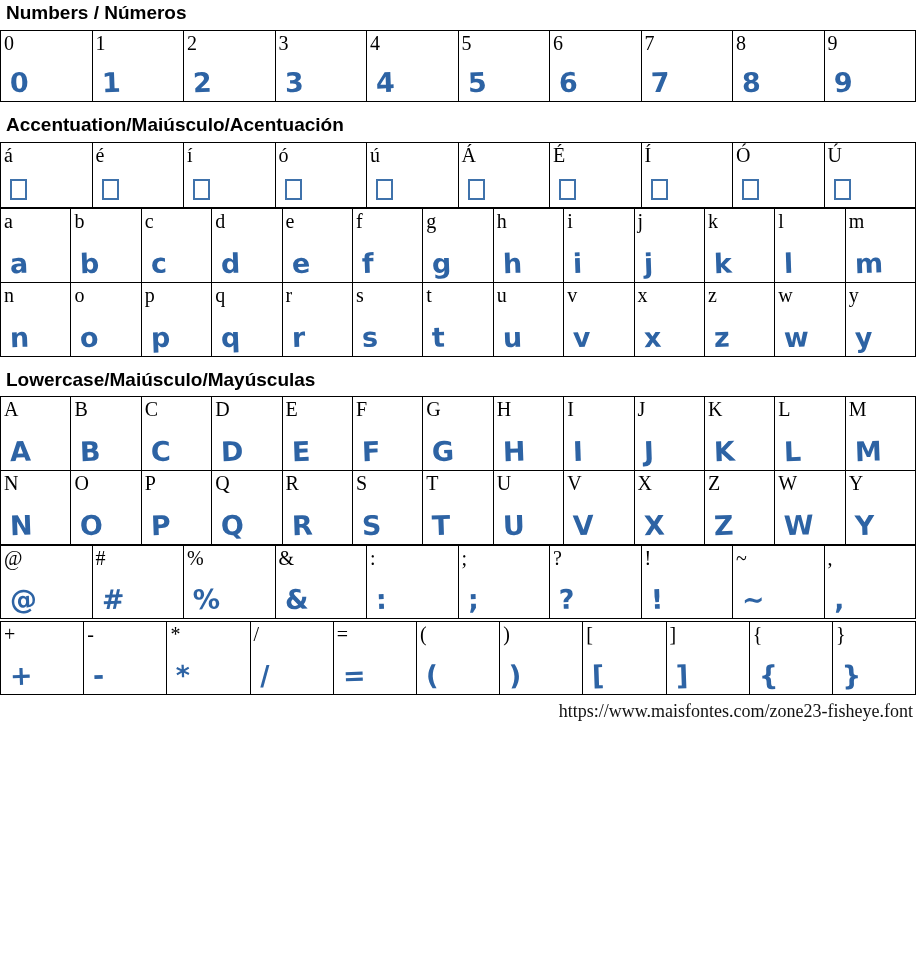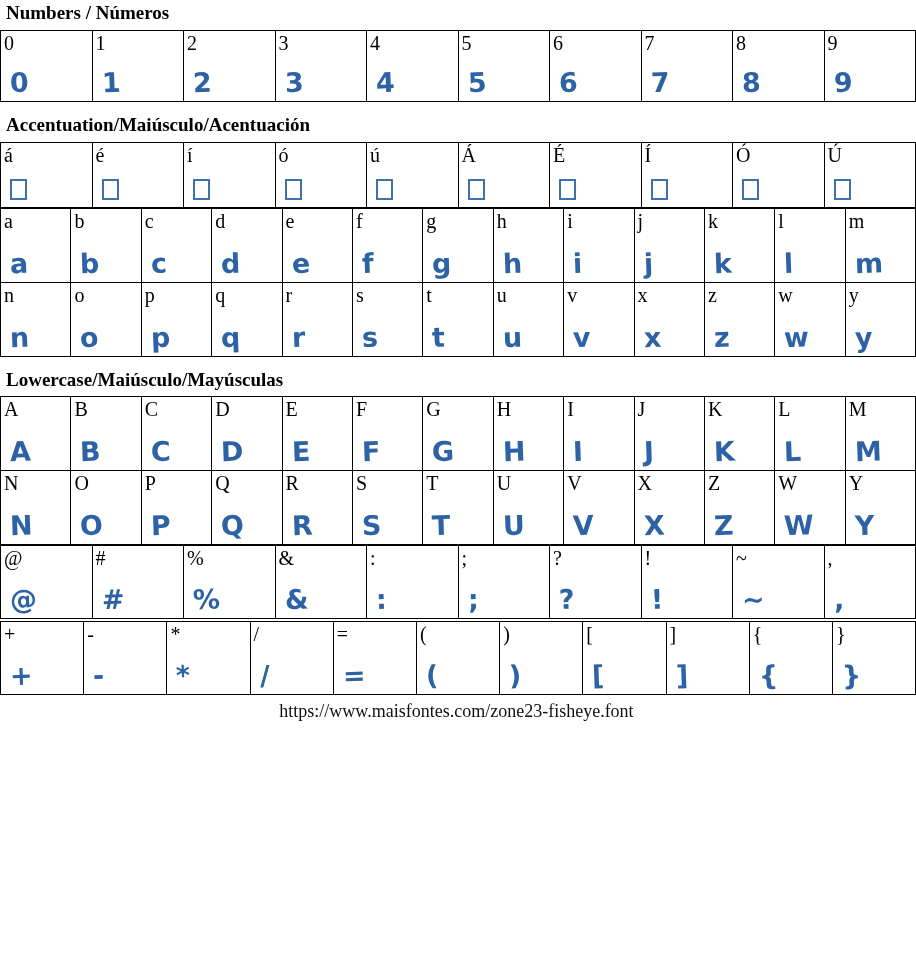--- a/index.html
+++ b/index.html
@@ -11,21 +11,21 @@
   html, body { margin: 0; padding: 0; }
   body {
     width: 916px;
     min-height: 975px;
     background: #ffffff;
     font-family: "Liberation Serif", serif;
     color: #000;
   }
   .page { width: 916px; }
   .section-title {
-    font-family: Liberation Serif, serif;
+    font-family: Liberation Sans, sans-serif;
     font-weight: bold;
     font-size: 19px;
     line-height: 1.2;
     margin: 12px 0 5px 6px;
   }
   .section:first-of-type .section-title { margin-top: 2px; }
   .char-row { display: flex; width: 916px; }
   .char-row + .char-row { margin-top: -1px; }
   .section-others .char-row + .char-row { margin-top: 2px; }
   .char-cell {
@@ -61,21 +61,21 @@
     transform: rotate(-2deg);
   }
   .missing-glyph-box {
     width: 17px;
     height: 21px;
     border: 2px solid var(--missing);
     margin: 0 0 7px 9px;
     display: inline-block;
   }
   .footer-url {
-    text-align: center;
+    text-align: right;
     font-family: "Liberation Serif", serif;
     font-size: 18px;
     color: #111;
     margin: 6px 3px 0 0;
   }
 </style>
 </head>
 <body>
 
 <div class="page">

